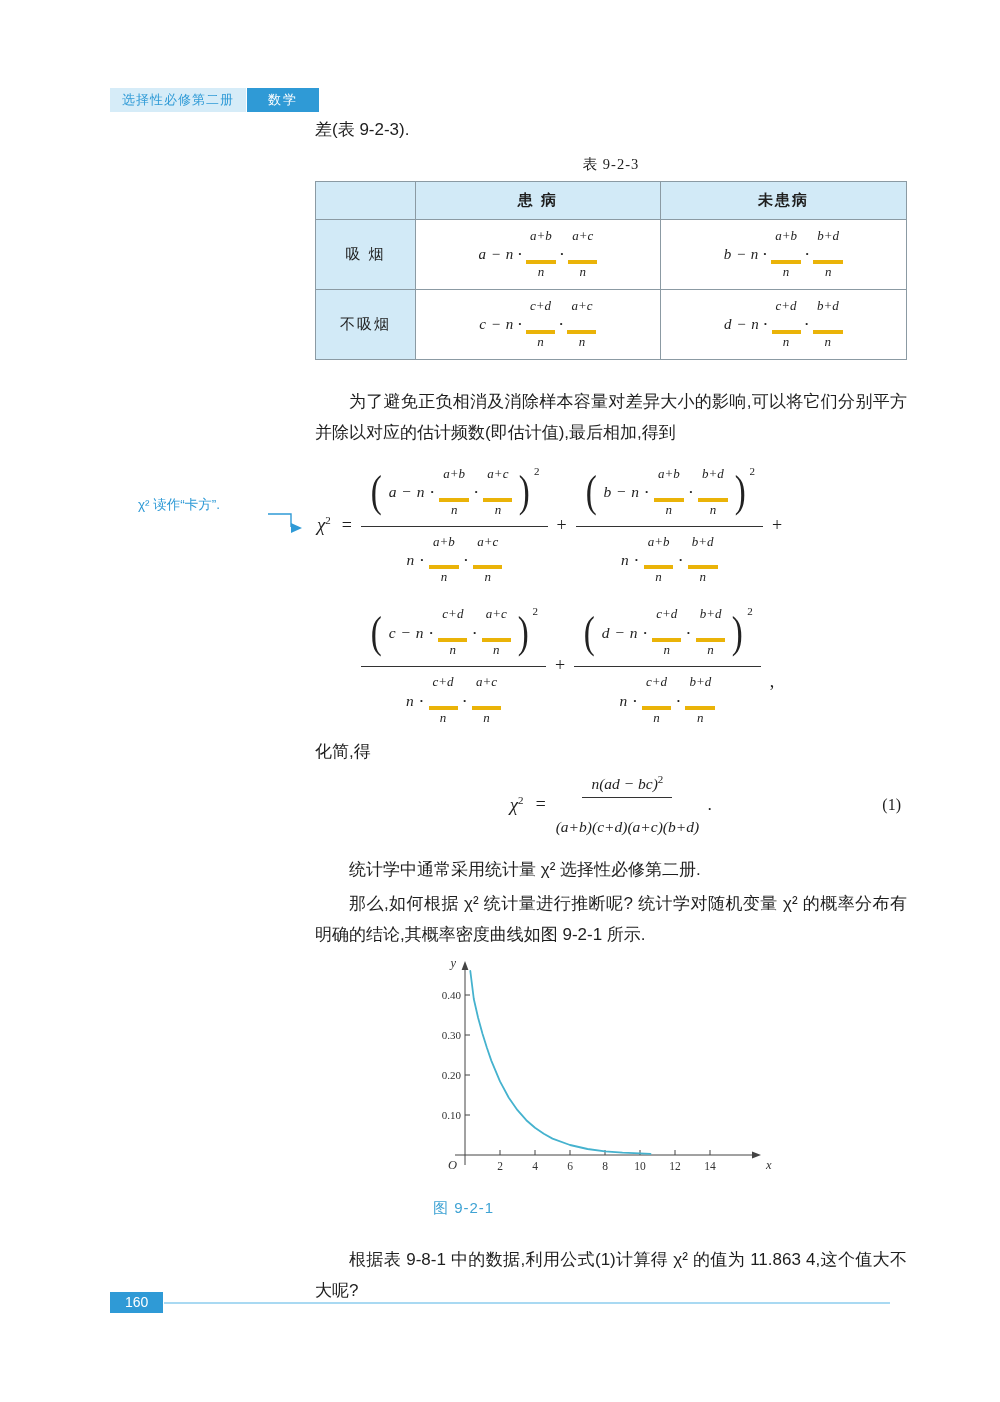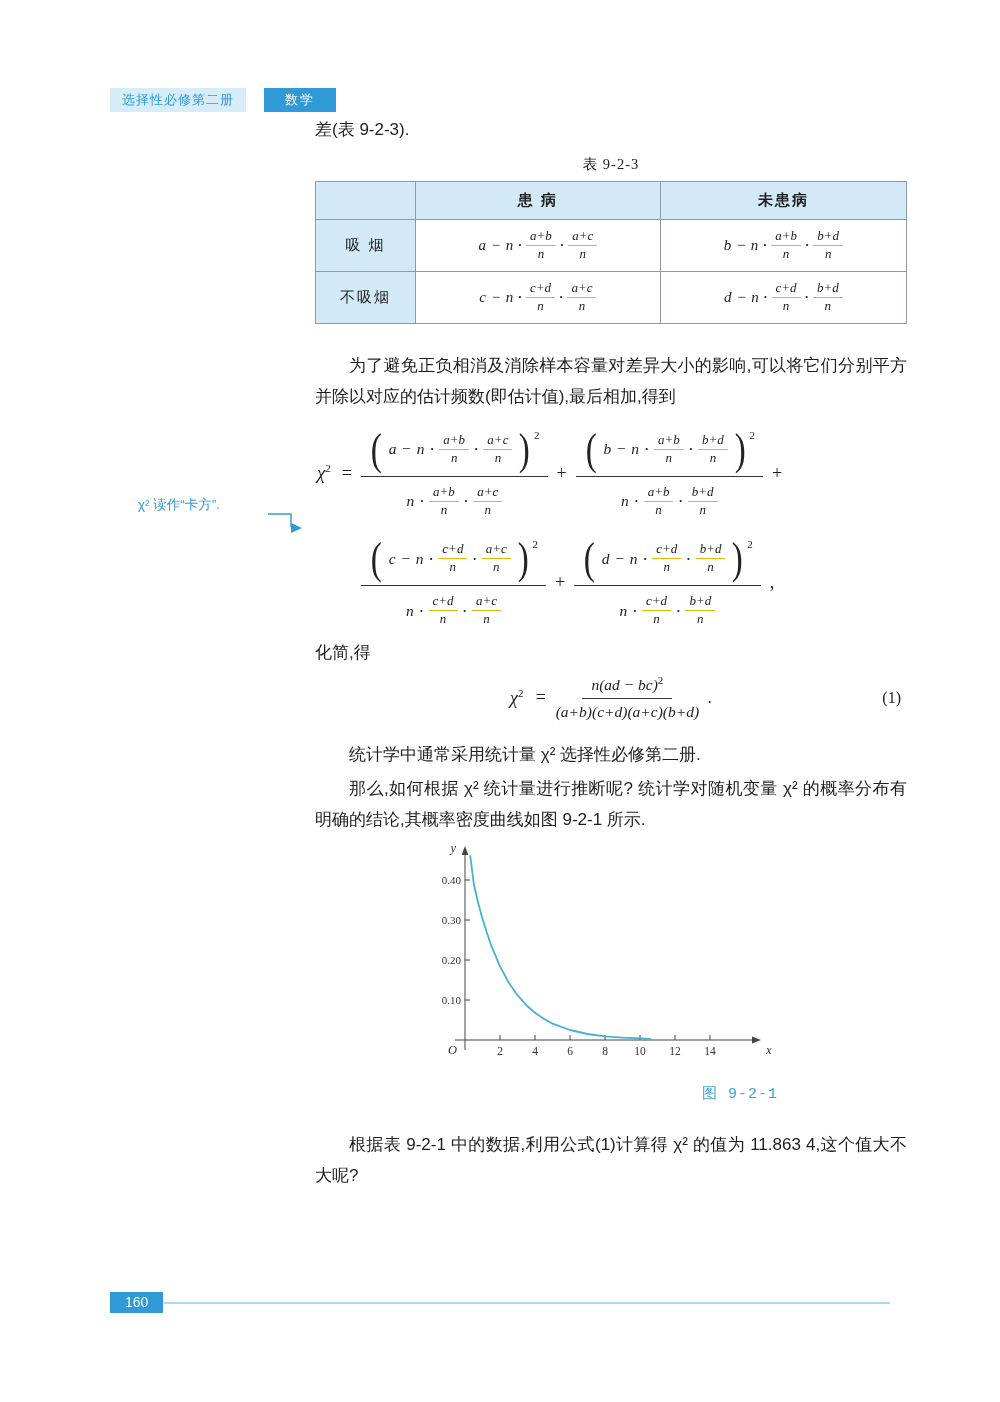--- a/index.html
+++ b/index.html
@@ -1,20 +1,20 @@
 <!DOCTYPE html>
 <html><head>
 <meta charset="utf-8">
 <style>
   * { margin:0; padding:0; box-sizing:border-box; }
   body { background:#ffffff; font-family:"Liberation Sans", sans-serif; color:#1e1e1e; }
   .page { position:relative; width:1000px; height:1402px; background:#fff; overflow:hidden; }
 
   
-  .hdr { position:absolute; top:88px; left:110px; display:flex; align-items:stretch; gap:18px; font-size:13px; }
+  .hdr { position:absolute; top:88px; left:110px; display:flex; align-items:stretch; gap:1px; font-size:13px; }
   .hdr .booklet { background:#d6ecf8; color:#2f9ad6; padding:3px 12px; letter-spacing:1px; }
   .hdr .subject { background:#2f9ad6; color:#fff; padding:3px 21px; letter-spacing:2px; }
 
   
   .content { position:absolute; left:315px; top:118px; width:592px; }
   .bodytext { font-size:17px; line-height:1.85; text-align:justify; }
   .indent { text-indent:2em; }
 
   .intro { font-size:17px; margin-bottom:14px; }
 
@@ -23,21 +23,21 @@
   table.data-table { border-collapse:collapse; width:100%; margin-bottom:26px; }
   table.data-table th, table.data-table td { border:1px solid #8b9aa3; }
   table.data-table thead th { background:#d2eaf7; padding:9px 6px; font-size:15px; font-weight:bold; letter-spacing:2px;margin-top:24px; }
   th.corner { background:#d2eaf7; width:100px; }
   td.row-label { background:#d2eaf7; text-align:center; font-size:15px; letter-spacing:2px; width:100px; }
   td.cell { padding:9px 4px; text-align:center; background:#fff; }
 
   
   .mrow { display:inline-flex; align-items:center; gap:4px; font-family:"Liberation Serif", serif; font-style:italic; font-size:15px; color:#222; }
   .mfrac { display:inline-flex; flex-direction:column; align-items:center; font-size:13px; line-height:1.15; }
-  .fn { border-bottom:1px solid #eab308; padding:0 4px 1px;font-family:Liberation Serif, serif; }
+  .fn { border-bottom:4px solid #eab308; padding:0 4px 16px;font-family:Liberation Serif, serif; }
   .fd { padding-top:1px; }
   .mdot { font-style:normal; font-weight:bold; font-size:13px; }
   .mi { letter-spacing:0.5px; }
 
   
   .eqrow { display:flex; align-items:center; gap:9px; margin:16px 0 20px 2px; }
   .eqrow2 { margin:0 0 14px 46px; }
   .lhs { font-family:"Liberation Serif", serif; font-style:italic; font-size:19px; margin-right:2px; }
   .lhs sup { font-style:normal; font-size:11px; }
   .plus, .eqsign { font-family:"Liberation Serif", serif; font-size:18px; }
@@ -47,32 +47,32 @@
   .bden { display:flex; align-items:center; justify-content:center; gap:5px; padding-top:8px; }
   .bparen { font-size:44px; font-weight:300; font-style:normal; line-height:0.85; transform:scaleX(0.75); }
   .bsup { font-style:normal; font-size:11px; align-self:flex-start; position:relative; top:-2px; margin-left:-3px; }
 
   .simplify { font-size:17px; margin:4px 0 8px; }
 
   
   .eq1 { position:relative; display:flex; align-items:center; justify-content:center; gap:9px;
          font-family:"Liberation Serif", serif; font-style:italic; font-size:18px; margin:10px 0 18px; }
   .eq1 sup { font-style:normal; font-size:11px; }
-  .mfrac2 { display:inline-flex; flex-direction:column; align-items:center; font-size:15.5px; }
+  .mfrac2 { display:inline-flex; flex-direction:column; align-items:center; font-size:15.5px;gap:16px; }
   .fn2 { border-bottom:1px solid #333; padding:0 9px 4px; }
   .fd2 { padding-top:4px; }
   .eq1 .period { font-size:17px; }
   .eq1 .tag { position:absolute; right:6px; font-style:normal; font-size:16px; }
 
   .p2 { margin-bottom:2px; }
   .p3 { }
 
   
   .figure-wrap { margin:2px 0 0 118px; width:345px; }
-  .fig-caption { text-align:right; color:#3fa3d4; font-family:Liberation Mono, monospace;
+  .fig-caption { text-align:left; color:#3fa3d4; font-family:Liberation Sans, sans-serif;
                  font-size:15px; letter-spacing:1px; margin:4px 0 26px; }
   svg text { font-family:"Liberation Serif", serif; fill:#333; }
   .p4 { margin-top:20px; }
 
   
   .margin-note { position:absolute; left:138px; top:496px; width:200px; color:#2f9ad6; font-size:13.5px; }
   .margin-note .ptr { position:absolute; left:128px; top:14px; }
 
   
   .footer-line { position:absolute; left:164px; right:110px; top:1302px; height:2px; background:#a9d9f2; }
@@ -375,20 +375,20 @@
 
         <text x="23" y="14" font-size="12.5" font-style="italic" text-anchor="end">y</text>
         <text x="333" y="216" font-size="12.5" font-style="italic">x</text>
         <text x="24" y="216" font-size="12.5" font-style="italic" text-anchor="end">O</text>
 
         <polyline fill="none" stroke="#45b2ce" stroke-width="1.8" stroke-linecap="round" stroke-linejoin="round" points="37.3,18.0 40.8,46.0 45.1,64.8 49.5,80.8 53.9,94.8 58.3,107.6 67.0,128.4 75.8,144.8 84.5,157.2 93.3,167.2 102.0,174.8 110.8,180.8 119.5,185.6 137.0,192.0 154.5,196.0 172.0,198.4 189.5,199.6 207.0,200.4 217.5,200.8"></polyline>
       </svg>
       <div class="fig-caption">图 9-2-1</div>
     </div>
 
-    <p class="bodytext indent p4">根据表 9-2-1 中的数据,利用公式(1)计算得 χ² 的值为 11.863 4,这个值大不大呢?</p>
+    <p class="bodytext indent p4">根据表 9-8-1 中的数据,利用公式(1)计算得 χ² 的值为 11.863 4,这个值大不大呢?</p>
 
   </div>
 
   <div class="footer-line"></div>
   <div class="footer-box">160</div>
 
 </div>
 
 </body></html>

